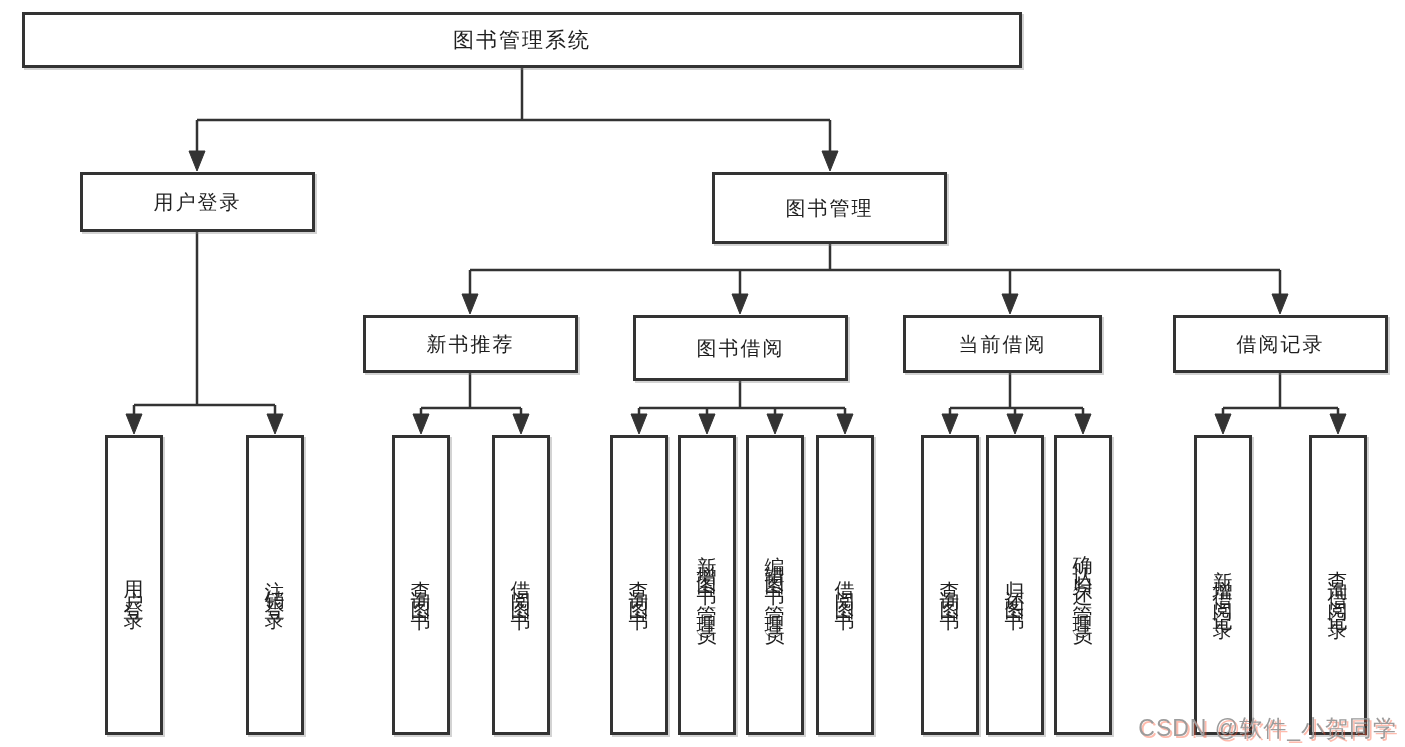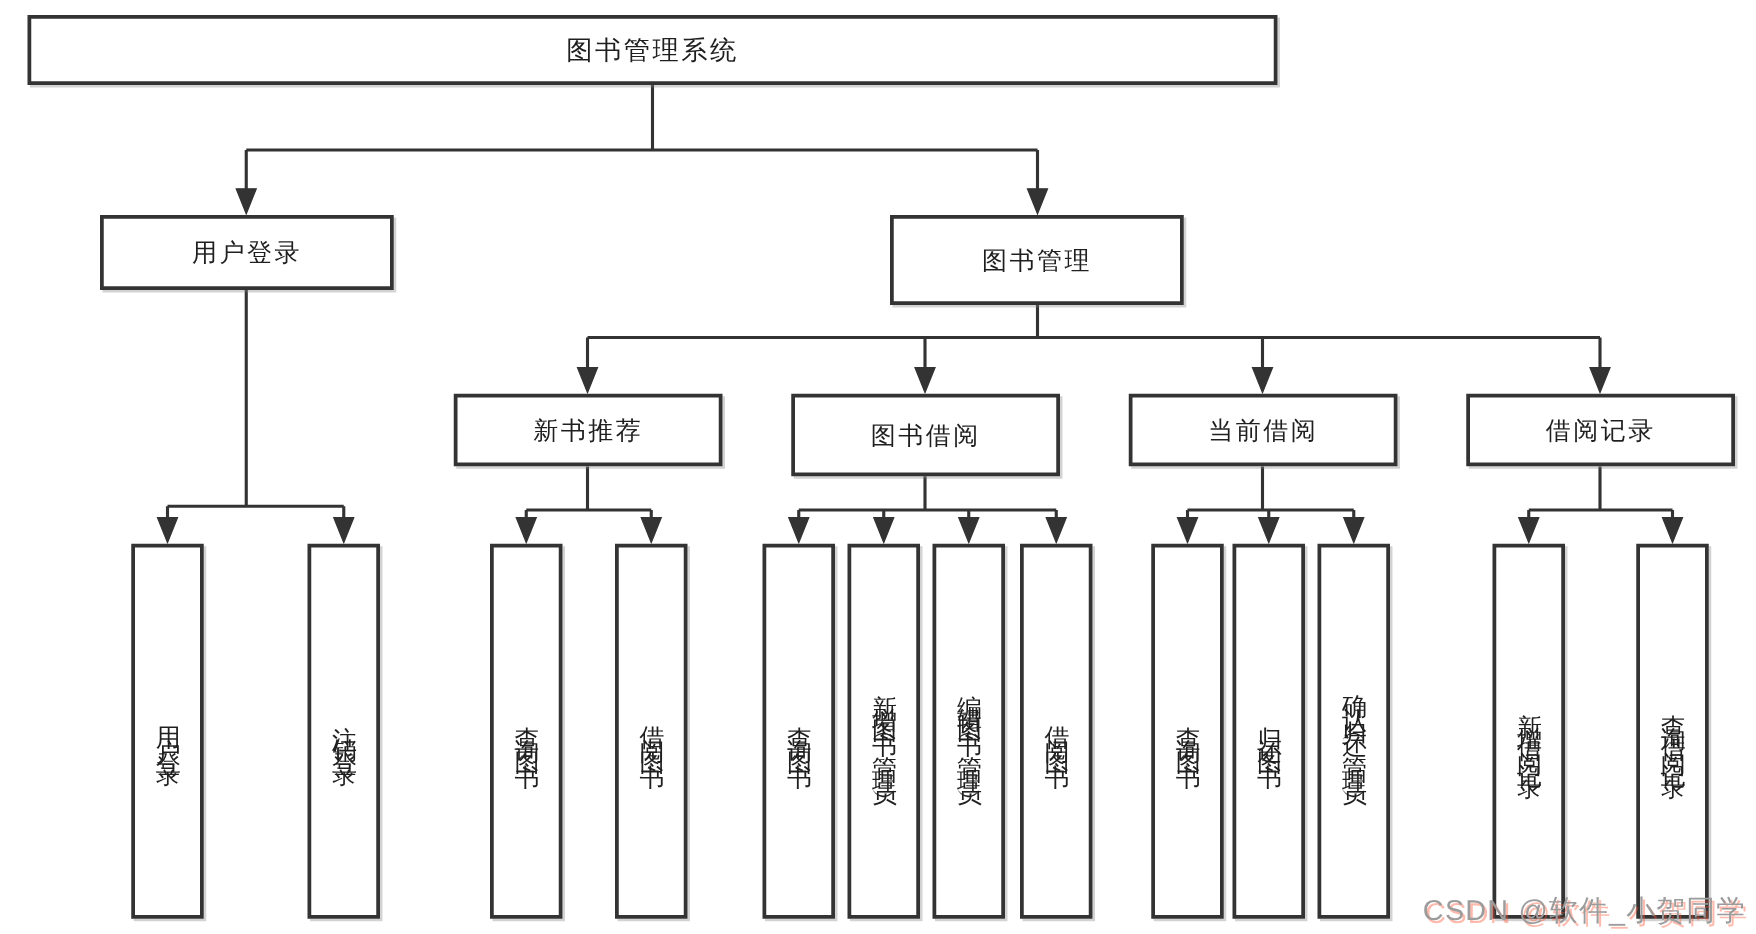--- a/index.html
+++ b/index.html
@@ -131,21 +131,21 @@
   <div class="node hbox" style="left:712px; top:172px; width:235px; height:72px;">
     <span>图书管理</span>
   </div>
 
   <div class="node hbox" style="left:363px; top:315px; width:215px; height:58px;">
     <span>新书推荐</span>
   </div>
   <div class="node hbox" style="left:633px; top:315px; width:215px; height:66px;">
     <span>图书借阅</span>
   </div>
-  <div class="node hbox" style="left:903px; top:315px; width:215px; height:58px;">
+  <div class="node hbox" style="left:903px; top:315px; width:199px; height:58px;">
     <span>当前借阅</span>
   </div>
   <div class="node hbox" style="left:1173px; top:315px; width:215px; height:58px;">
     <span>借阅记录</span>
   </div>
 
   <div class="node vbox" style="left:105px; top:435px; width:58px; height:300px;">
     <span>用户登录</span>
   </div>
   <div class="node vbox" style="left:246px; top:435px; width:58px; height:300px;">

